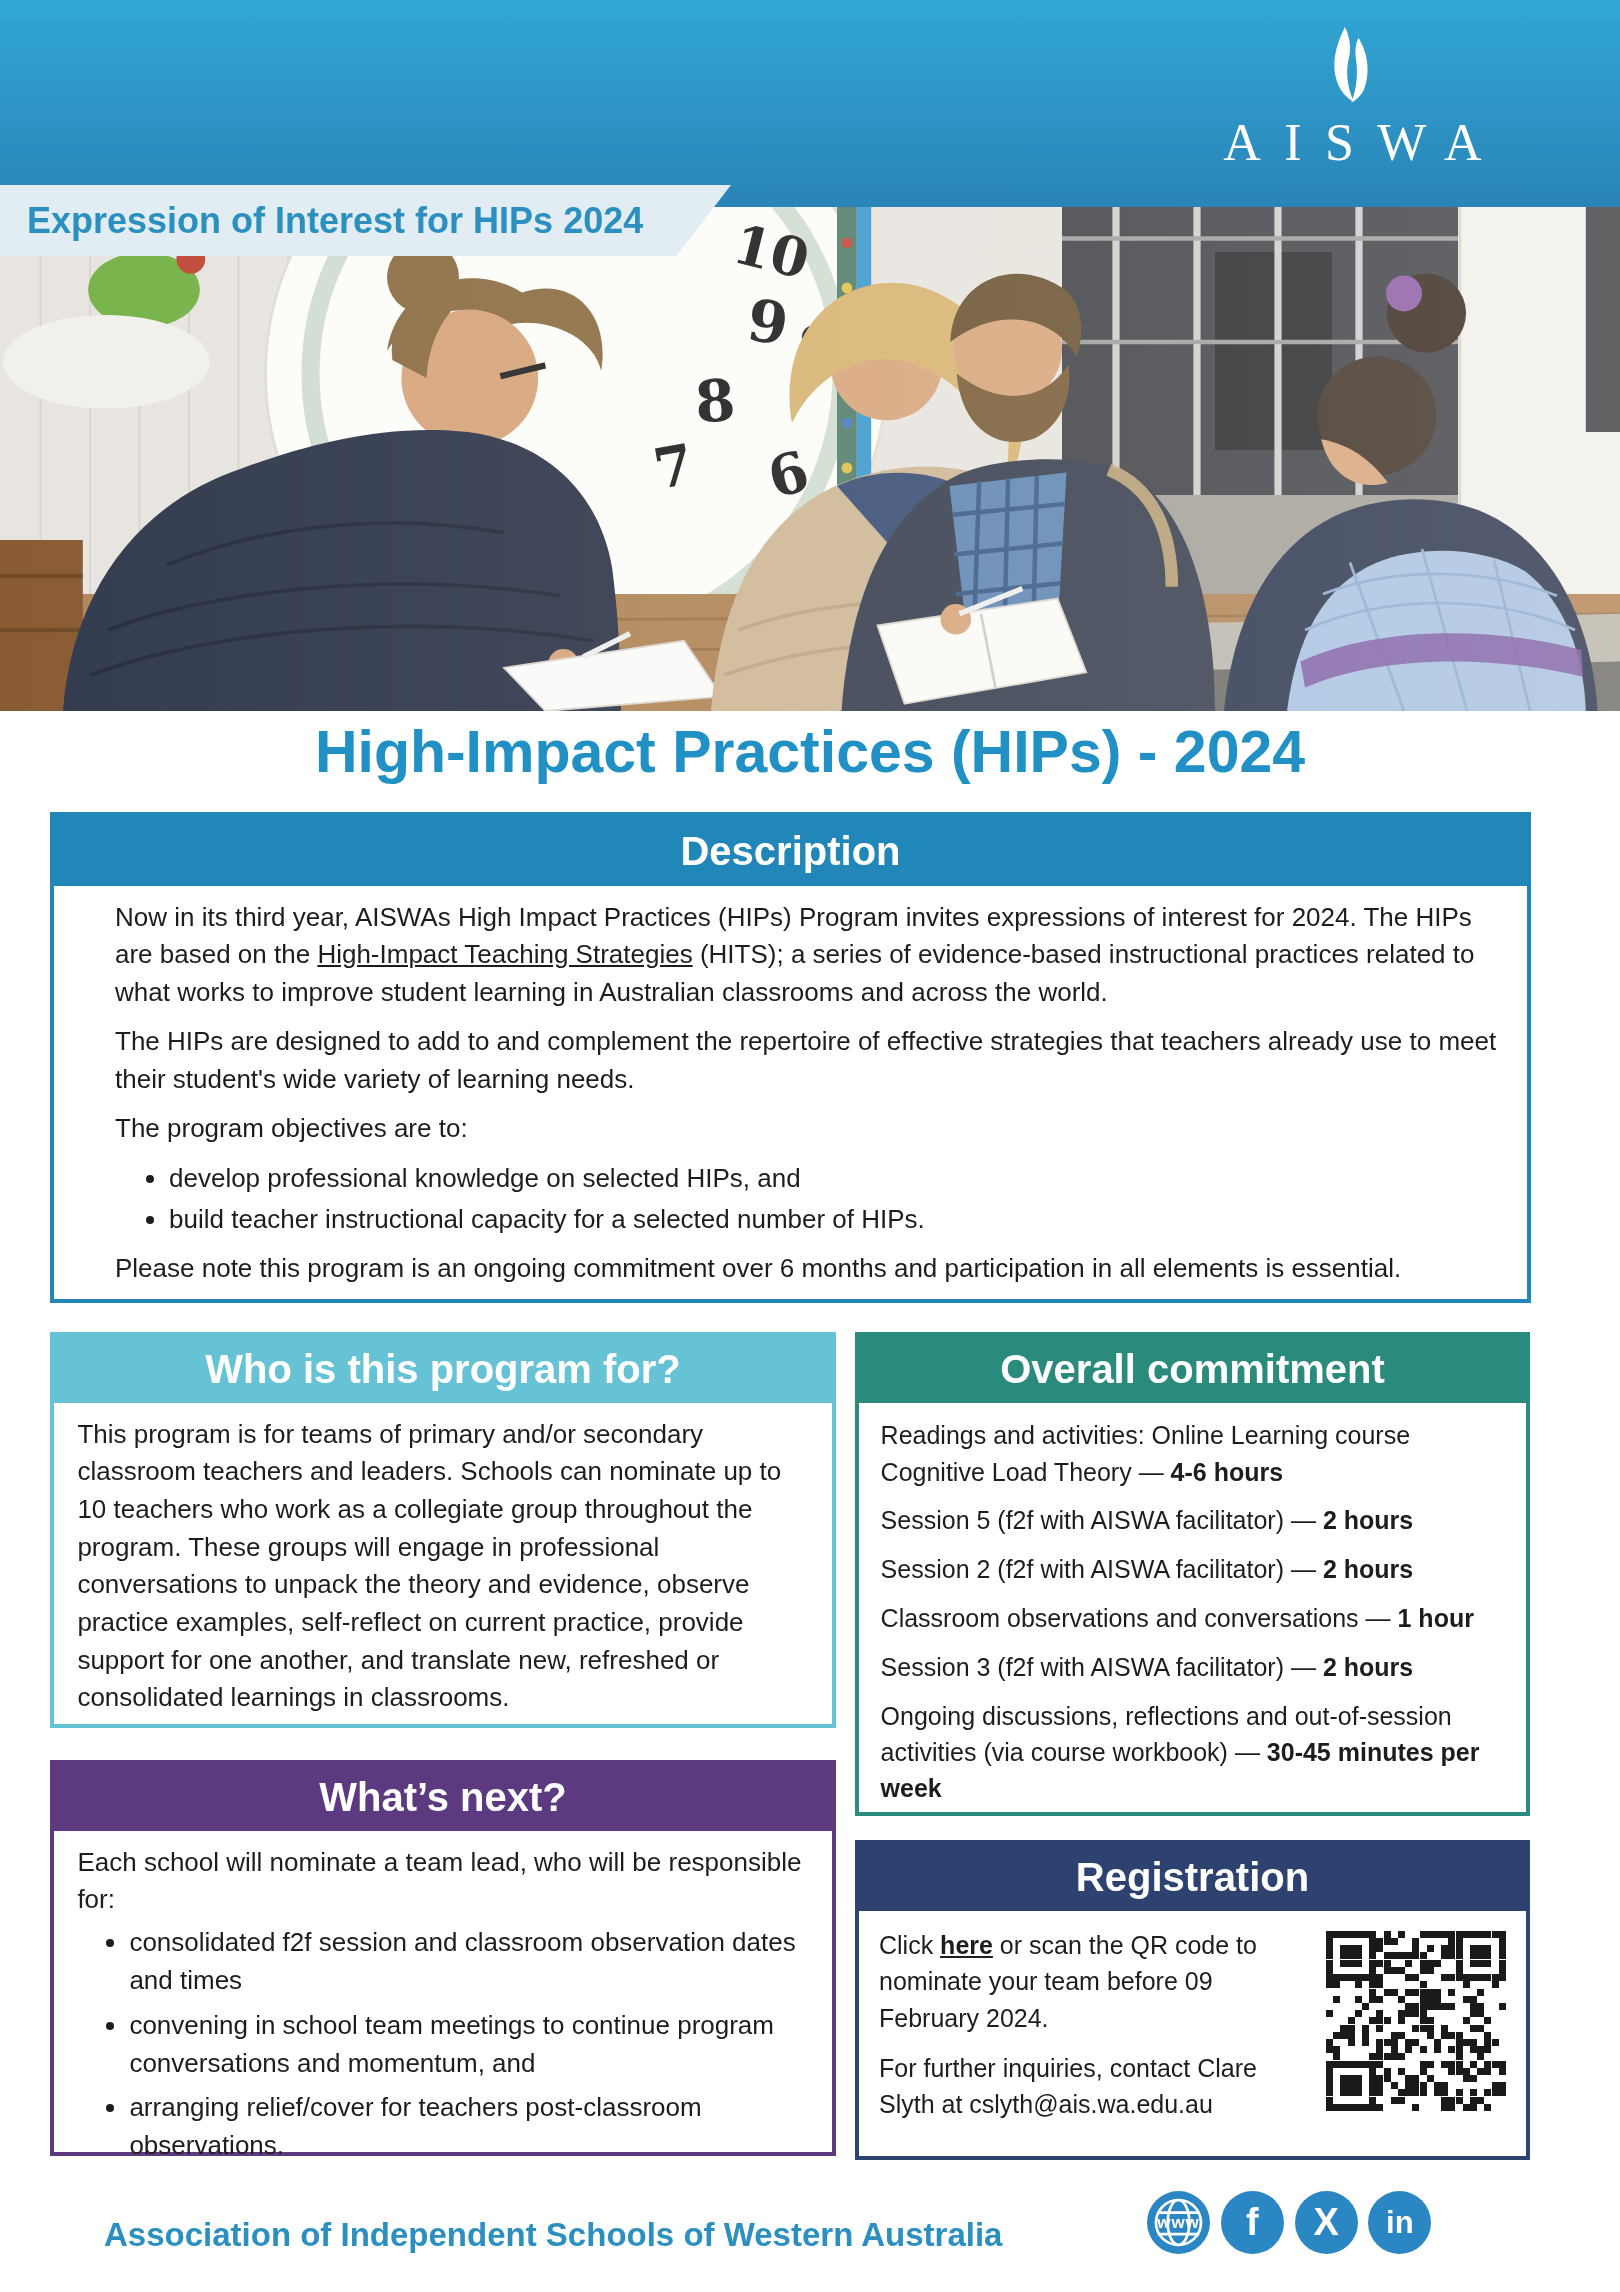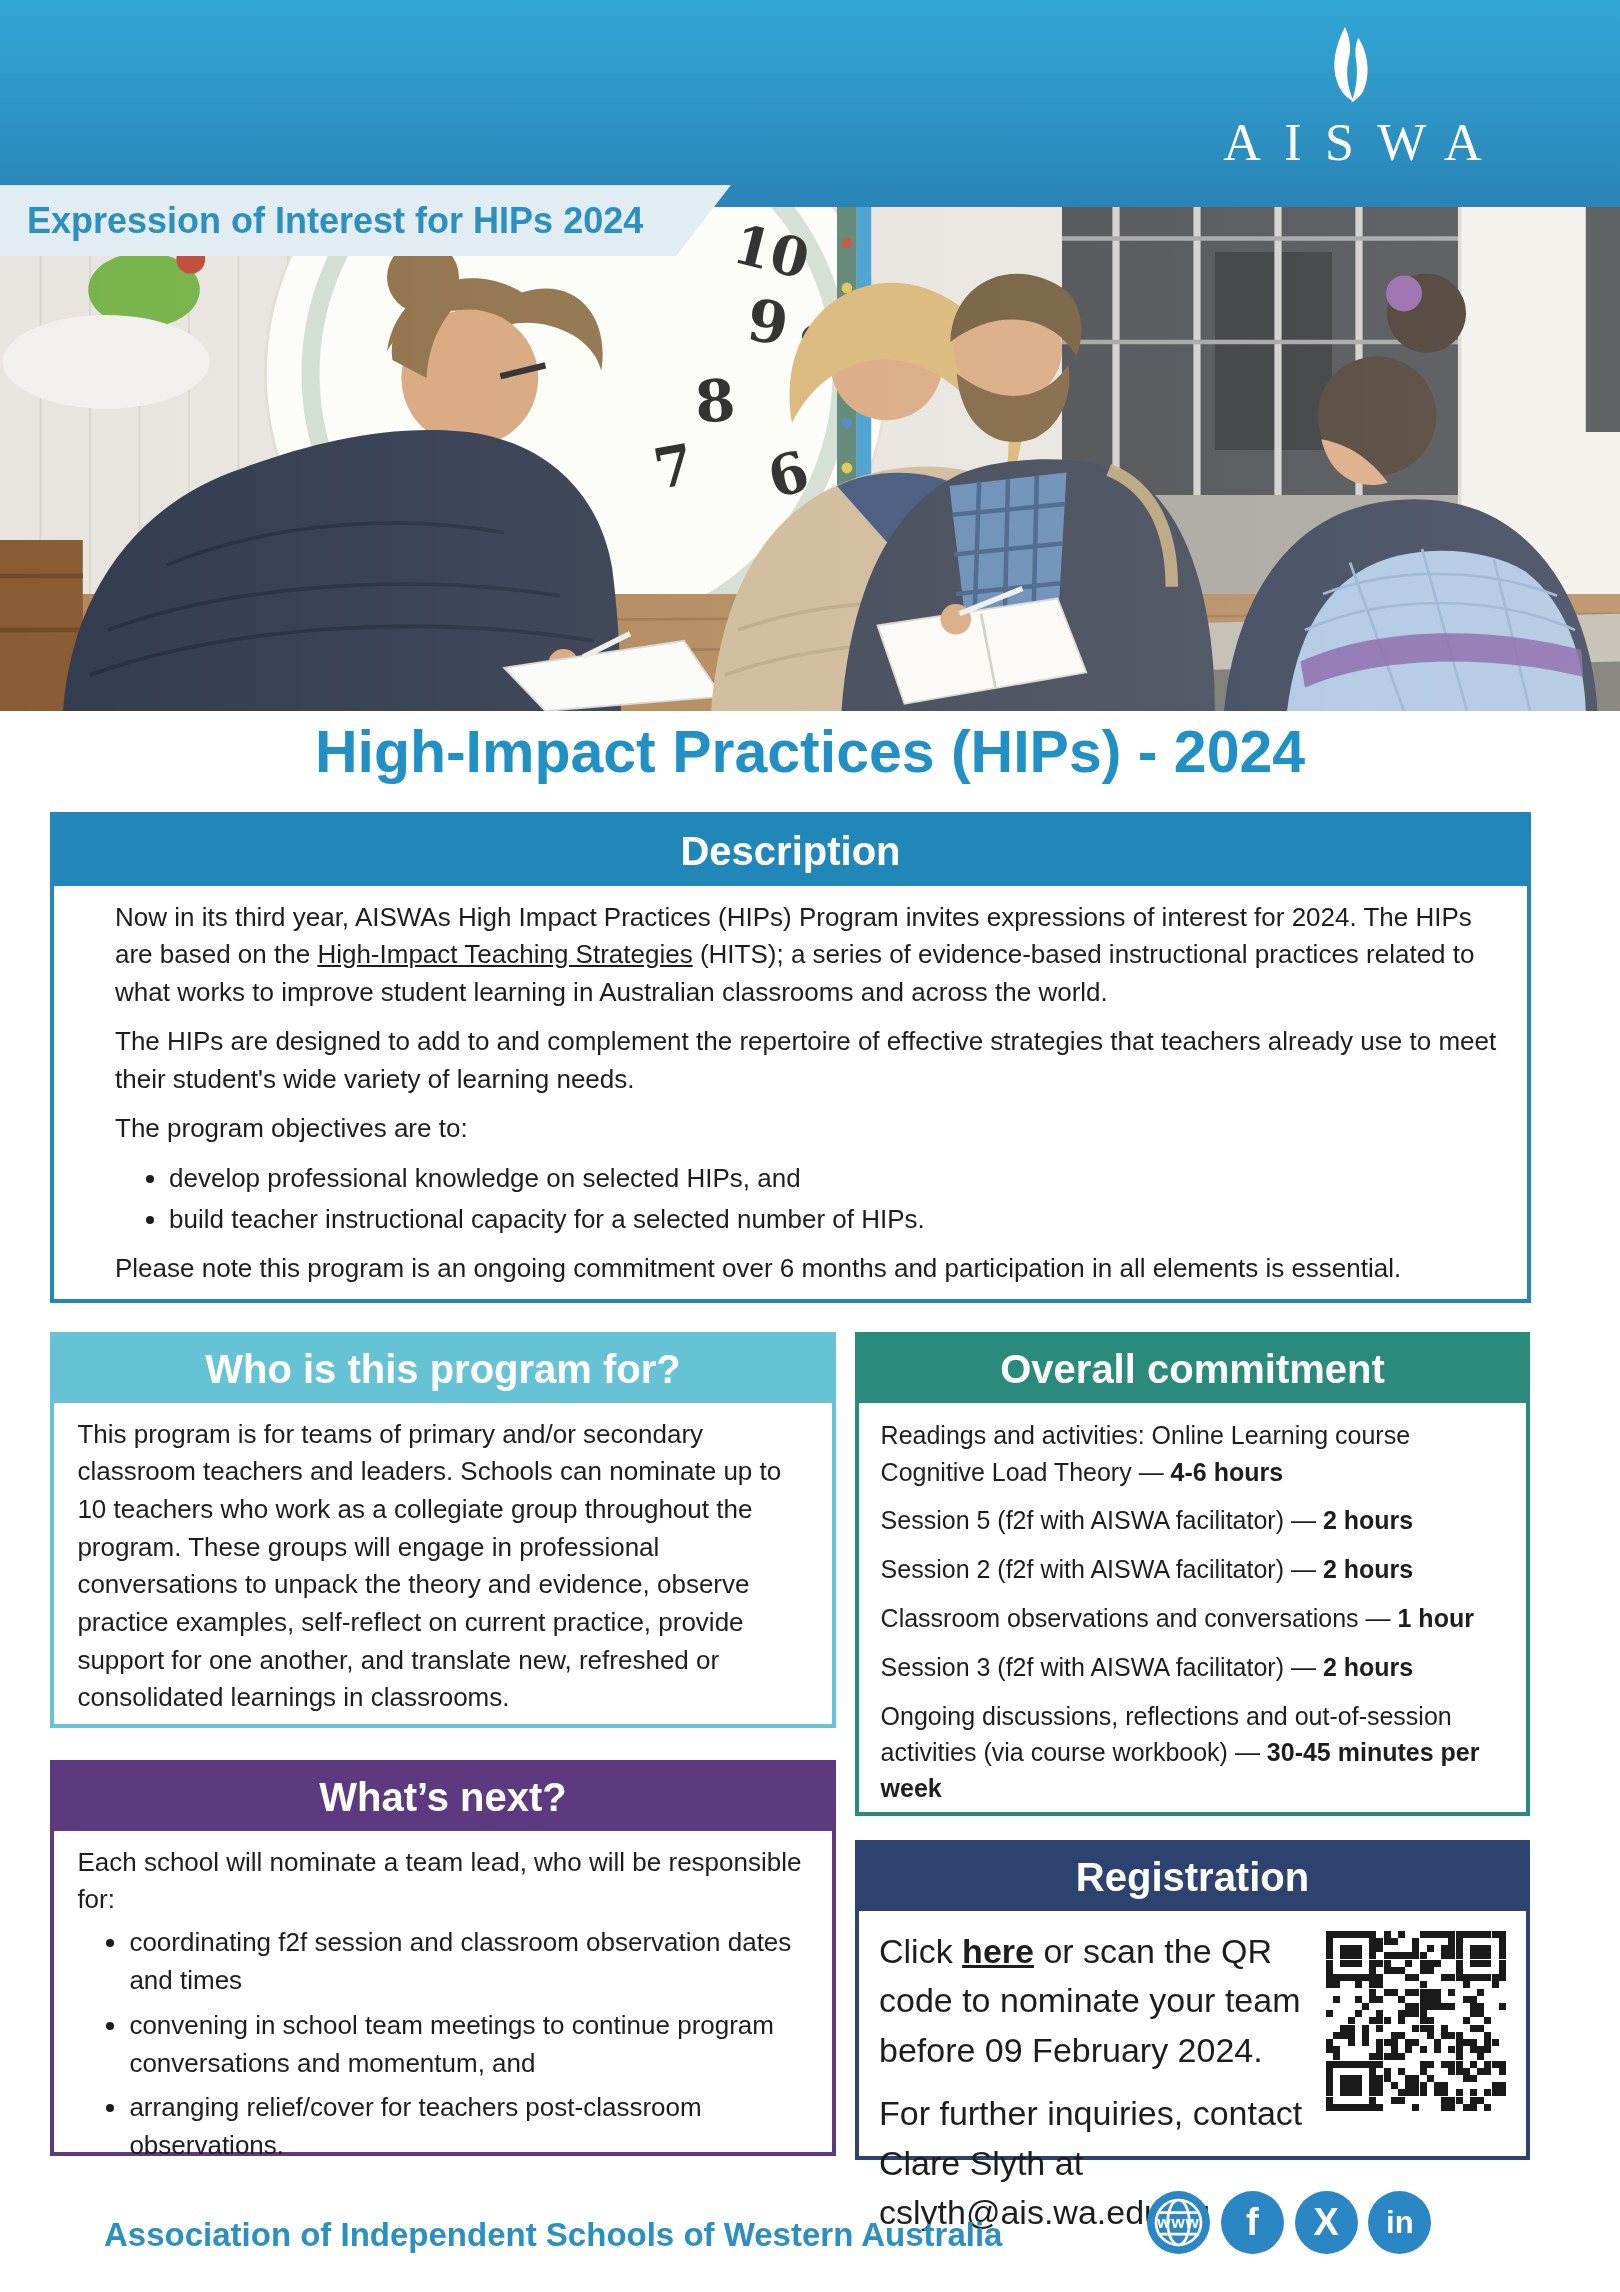--- a/index.html
+++ b/index.html
@@ -62,21 +62,21 @@
   .whats-box ul{margin:3.6px 0 0 0;padding-left:52px;}
   .whats-box li{margin-bottom:7.2px;}
 
   .overall-box{left:855px;top:1332px;width:675px;height:484px;border-color:var(--overall_green);}
   .overall-box .head{background:var(--overall_green);height:67px;}
   .overall-box .bod{padding:14.4px 21.6px;font-size:25px;}
   .overall-box p{margin:0 0 12.6px 0;}
 
   .reg-box{left:855px;top:1840px;width:675px;height:320px;border-color:var(--reg_navy);}
   .reg-box .head{background:var(--reg_navy);height:67px;}
-  .reg-box .bod{padding:16px 20px;font-size:34px;display:flex;gap:16px;}
+  .reg-box .bod{padding:16px 20px;font-size:25px;display:flex;gap:16px;}
   .reg-box .txt{flex:1;}
   .reg-box p{margin:0 0 14.4px 0;}
   .b{font-weight:bold;}
 
   .qr{position:relative;width:180px;height:180px;background:#fff;flex:0 0 auto;margin-top:3.6px;}
   .qr i{position:absolute;background:#1a1a1a;}
 
   
   .footer-org{position:absolute;left:104px;top:2216px;font-size:33px;font-weight:bold;
               color:var(--footer_blue);}
@@ -296,21 +296,21 @@
     <p><span>Session 3 (f2f with AISWA facilitator) — </span><span class="b">2 hours</span></p>
     <p><span>Ongoing discussions, reflections and out-of-session activities (via course workbook) — </span><span class="b">30-45 minutes per week</span></p>
   </div>
 </div>
 
 <div class="box whats-box">
   <div class="head">What’s next?</div>
   <div class="bod">
     <p>Each school will nominate a team lead, who will be responsible for:</p>
     <ul>
-      <li>coordinating f2f session and classroom observation dates and times</li>
+      <li>consolidated f2f session and classroom observation dates and times</li>
       <li>convening in school team meetings to continue program conversations and momentum, and</li>
       <li>arranging relief/cover for teachers post-classroom observations.</li>
     </ul>
   </div>
 </div>
 
 <div class="box reg-box">
   <div class="head">Registration</div>
   <div class="bod">
     <div class="txt">

